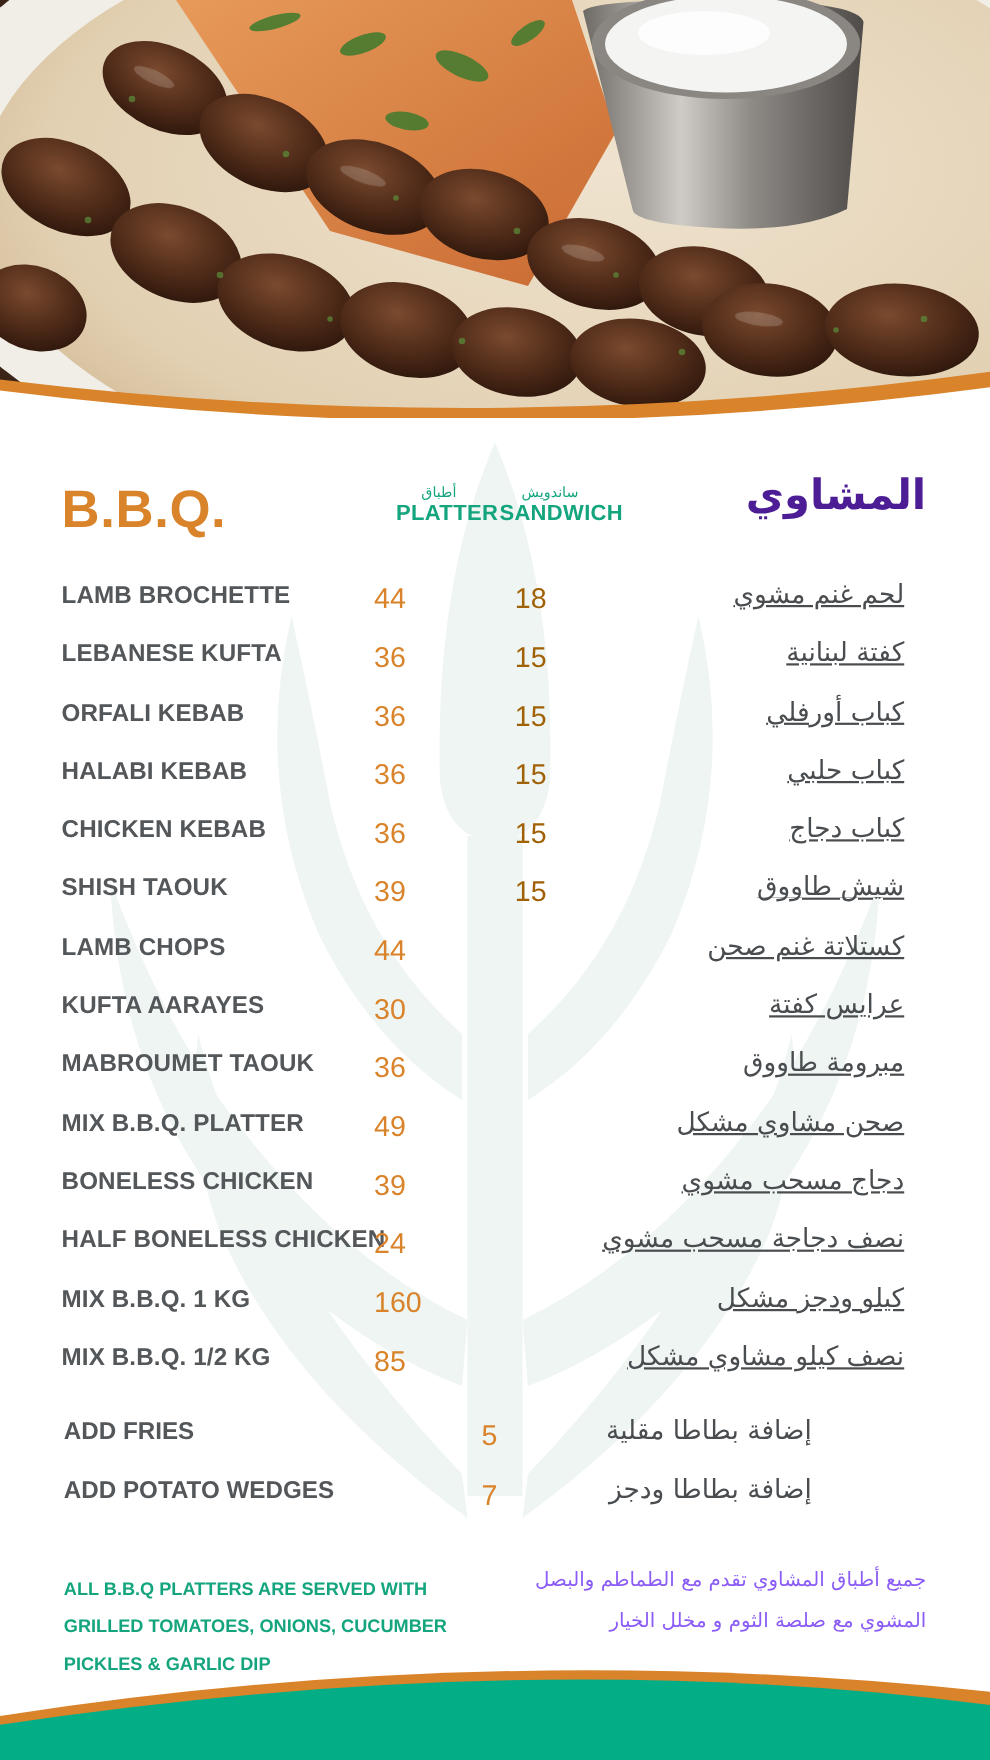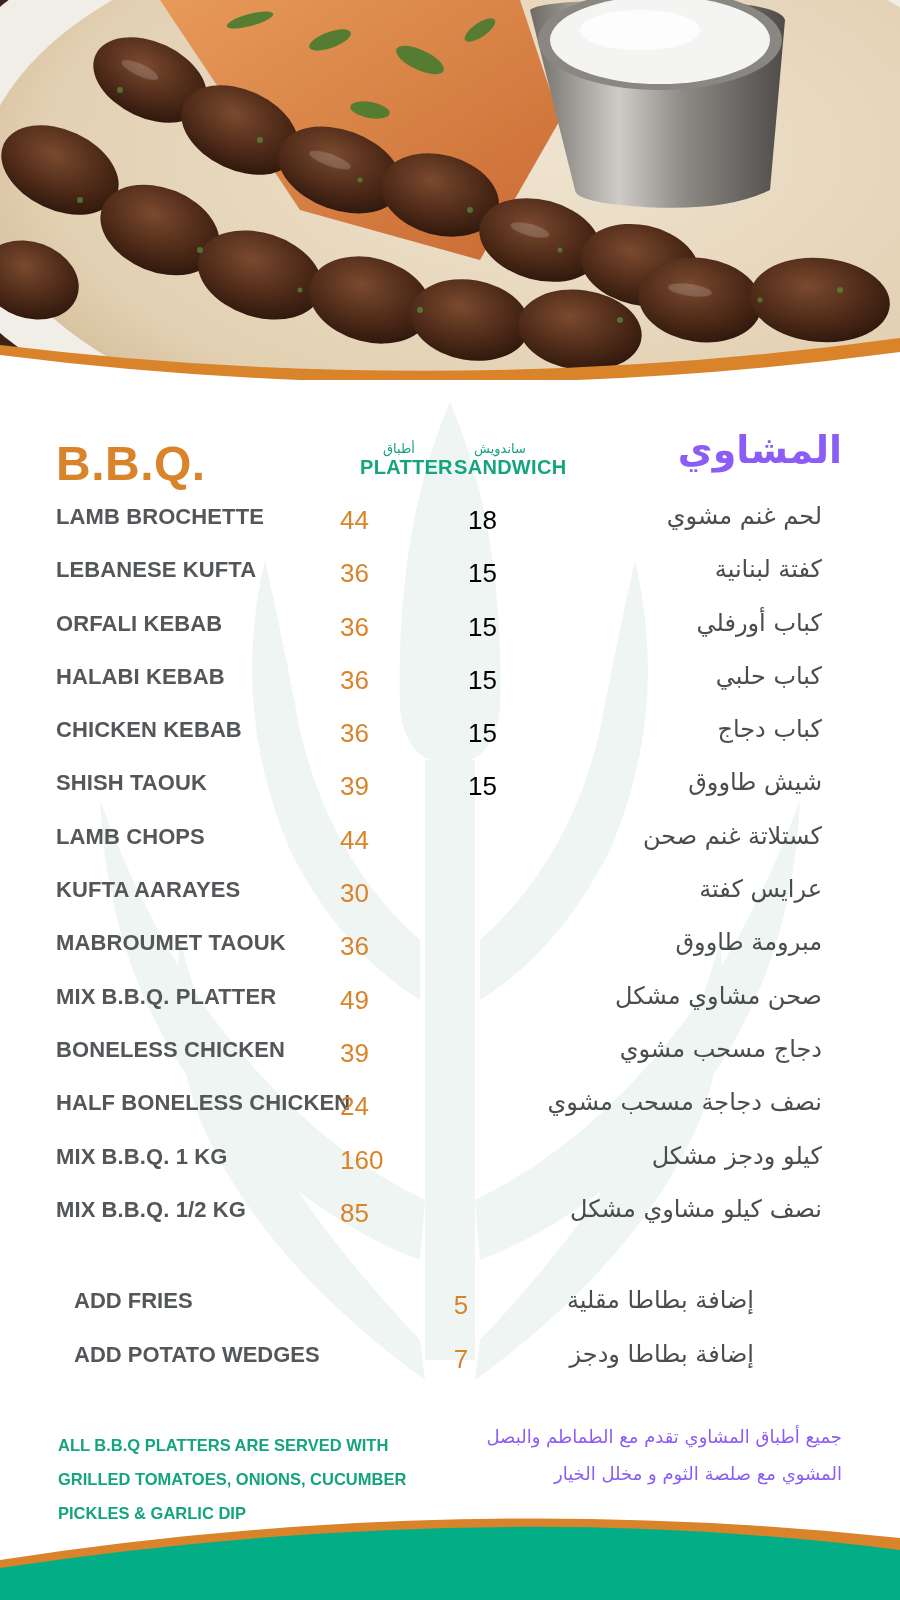--- a/index.html
+++ b/index.html
@@ -16,54 +16,54 @@
     .watermark { position: absolute; left: 0; top: 380px; width: 900px; height: 1150px; pointer-events: none; }
 
     
     .title-en {
       position: absolute; left: 56px; top: 436px;
       font-size: 48px; font-weight: bold; color: #D9832B; letter-spacing: 0.5px;
     }
     .title-ar {
       position: absolute; right: 58px; top: 428px; direction: rtl;
       font-family: "DejaVu Sans", sans-serif;
-      font-size: 38px; font-weight: bold; color: #8b5cf6;
+      font-size: 38px; font-weight: bold; color: #4c1d95;
     }
     .col-head {
       position: absolute; top: 440px; text-align: center; color: #14A57E;
       font-size: 14px; line-height: 18px;
     }
     .col-head .ar { font-family: "DejaVu Sans", sans-serif; font-size: 13px; text-align: center; }
     .col-head .en { font-weight: bold; letter-spacing: 0.3px; font-size: 20px; }
     .col-platter { left: 360px; width: 78px; }
     .col-sandwich { left: 454px; width: 92px; }
 
     
-    .rows { position: absolute; left: 0; top: 500px; width: 880px; }
+    .rows { position: absolute; left: 0; top: 524px; width: 880px; }
     .row { position: relative; height: 53.3px; }
     .row .en {
       position: absolute; left: 56px; top: 4px;
       font-size: 22px; font-weight: bold; color: #54575A; letter-spacing: 0.1px;
     }
     .row .platter {
       position: absolute; left: 340px; width: 78px; top: 5px; text-align: left;
       font-size: 26px; color: #D9832B;
     }
     .row .sandwich {
       position: absolute; left: 468px; width: 50px; top: 5px; text-align: left;
-      font-size: 26px; color: #000000;
+      font-size: 26px; color: #a16207;
     }
     .row .ar {
       position: absolute; right: 58px; top: 2px; direction: rtl;
       font-family: "DejaVu Sans", sans-serif;
-      font-size: 24px; color: #4A4D50;
-    }
-
-    
-    .addons { position: absolute; left: 16px; top: 1293px; width: 796px; }
+      font-size: 24px; color: #4A4D50; text-decoration: underline;
+    }
+
+    
+    .addons { position: absolute; left: 0; top: 1293px; width: 796px; }
     .addon { position: relative; height: 53.5px; }
     .addon .en {
       position: absolute; left: 58px; top: -5px;
       font-size: 22px; font-weight: bold; color: #54575A;
     }
     .addon .price {
       position: absolute; left: 430px; width: 30px; top: -3px; text-align: center;
       font-size: 26px; color: #D9832B;
     }
     .addon .ar {

